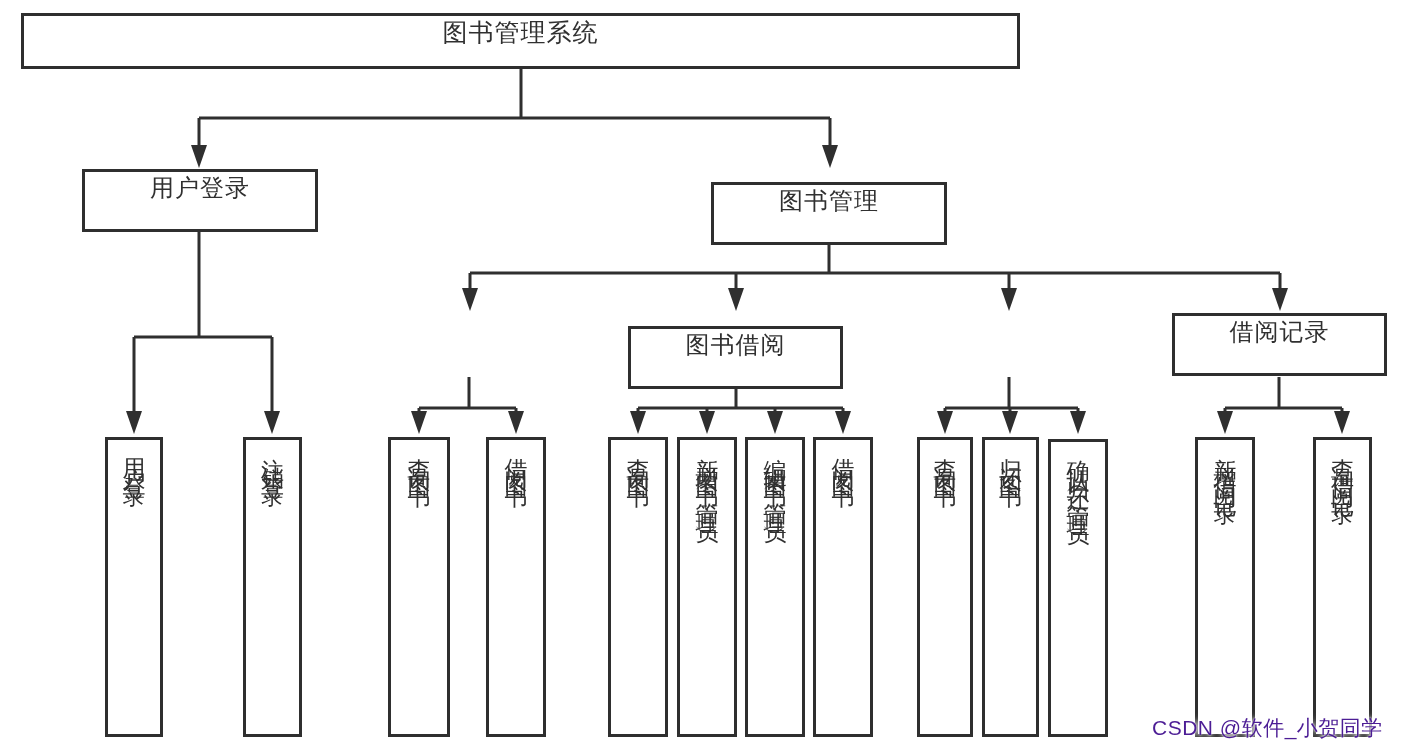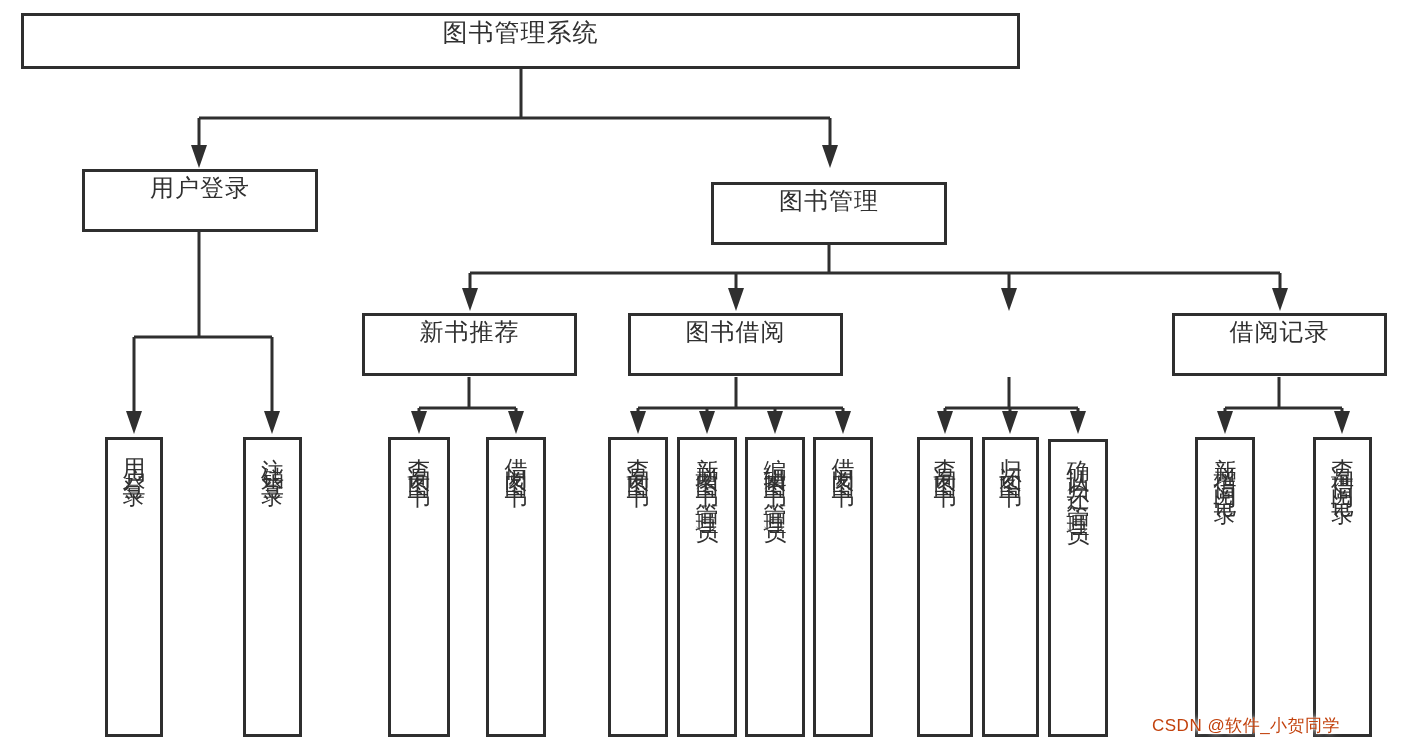--- a/index.html
+++ b/index.html
@@ -39,23 +39,23 @@
     text-orientation: mixed;
     font-size: 23px;
     letter-spacing: 9px;
     line-height: 1;
   }
   #watermark {
     position: absolute;
     left: 1152px;
     top: 714px;
     z-index: 2;
-    font-size: 17px;
+    font-size: 21px;
     letter-spacing: 0.5px;
-    color: #c2410c;
+    color: #4c1d95;
     text-shadow: 0 0 2px #ffffff, 0 0 5px #ffffff, 0 0 8px #ffffff;
     white-space: nowrap;
   }
 </style>
 </head>
 <body>
 
 <div id="canvas">
 
   <svg id="connectors" viewBox="0 0 1405 747" xmlns="http://www.w3.org/2000/svg">
@@ -105,24 +105,21 @@
     <span class="lbl">图书管理系统</span>
   </div>
 
   <div class="node h-node" style="left:82px; top:169px; width:236px; height:63px;">
     <span class="lbl">用户登录</span>
   </div>
   <div class="node h-node" style="left:711px; top:182px; width:236px; height:63px;">
     <span class="lbl">图书管理</span>
   </div>
 
-  <div class="node h-node" style="left:362px; top:313px; width:215px; height:63px;">
-    <span class="lbl">新书推荐</span>
-  </div>
-  <div class="node h-node" style="left:628px; top:313px; width:215px; height:63px;">
+  <div class="node h-node" style="left:628px; top:326px; width:215px; height:63px;">
     <span class="lbl">图书借阅</span>
   </div>
   <div class="node h-node" style="left:1172px; top:313px; width:215px; height:63px;">
     <span class="lbl">借阅记录</span>
   </div>
 
   <div class="node v-node" style="left:105px; top:437px; width:58px; height:300px;">
     <span class="lbl">用户登录</span>
   </div>
   <div class="node v-node" style="left:243px; top:437px; width:59px; height:300px;">

